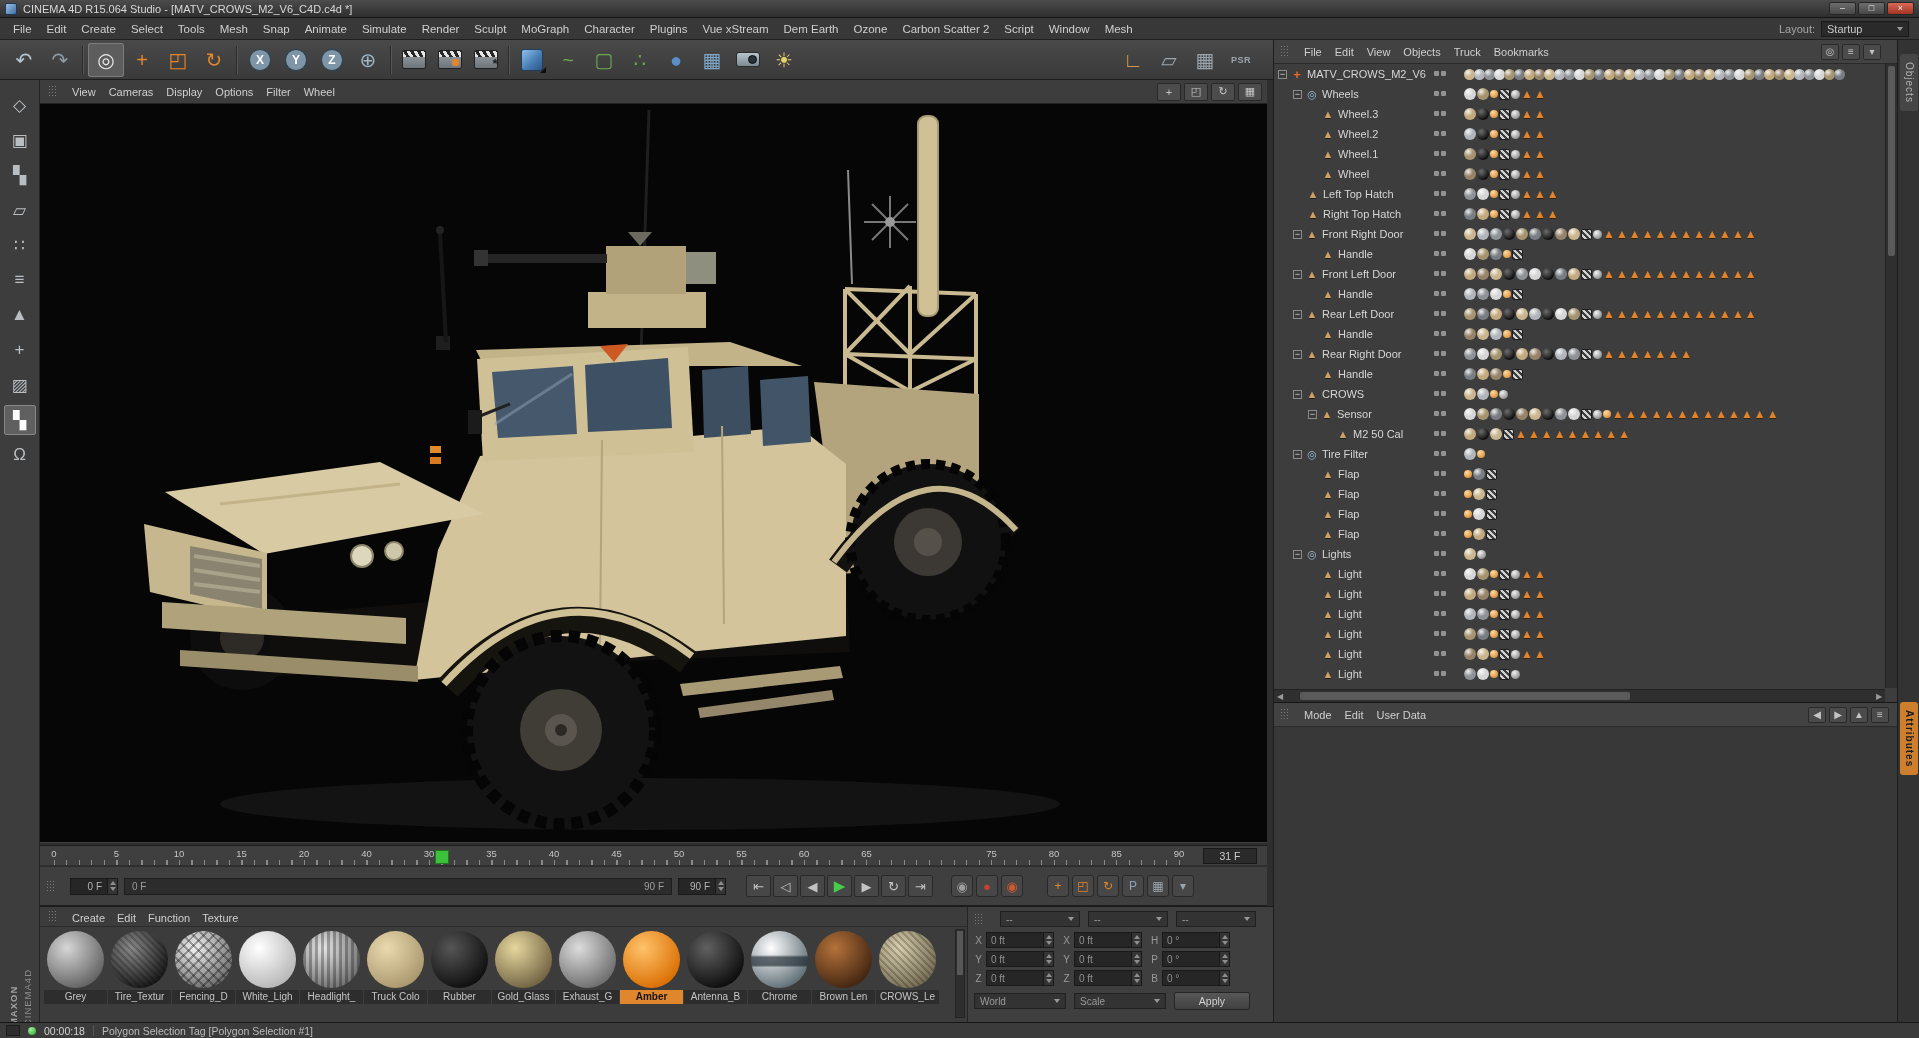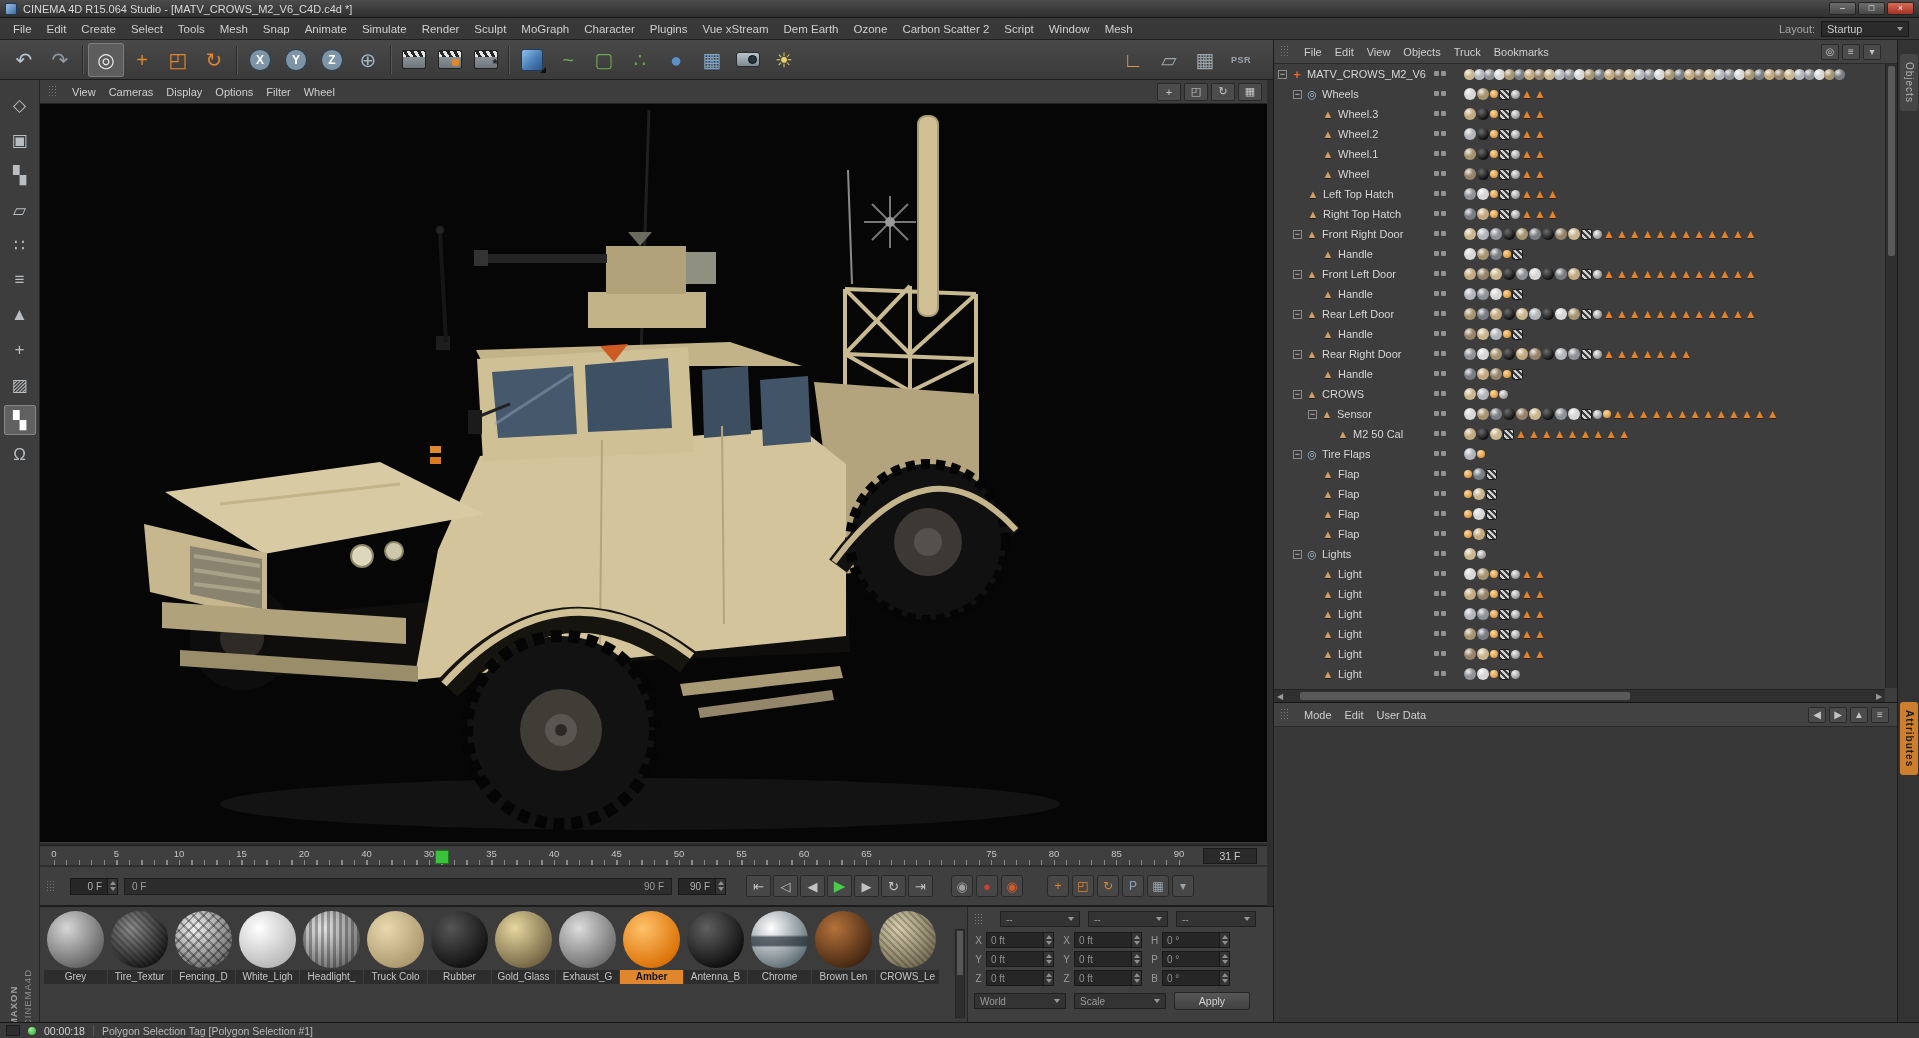--- a/index.html
+++ b/index.html
@@ -555,20 +555,24 @@
       <div class="rec-btn">
         <span style="color: rgb(154, 164, 171); font-size: 12px;">▦</span>
       </div>
       <div class="rec-btn">
         <span style="color: rgb(154, 164, 171); font-size: 12px;">▾</span>
       </div>
     </span>
 </div>
 
 <div id="materials">
+  <div id="mat-header" class="small-menu">
+    <i class="grip"></i>
+    <span id="mat-menu"><span class="menu-item">Create</span><span class="menu-item">Edit</span><span class="menu-item">Function</span><span class="menu-item">Texture</span></span>
+  </div>
   <div id="mat-list">
       <div class="mat-item">
         <div class="mat-sphere" style="background: radial-gradient(circle at 35% 30%, rgb(214, 214, 214), rgb(95, 95, 95) 80%);"></div>
         <div class="mat-label">Grey</div>
       </div>
       <div class="mat-item">
         <div class="mat-sphere" style="background: repeating-linear-gradient(45deg, rgba(0, 0, 0, 0.2) 0px, rgba(0, 0, 0, 0.2) 2px, rgba(255, 255, 255, 0) 2px, rgba(255, 255, 255, 0) 5px), radial-gradient(circle at 35% 30%, rgb(138, 138, 138), rgb(20, 20, 20) 80%);"></div>
         <div class="mat-label">Tire_Textur</div>
       </div>
       <div class="mat-item">
@@ -1252,21 +1256,21 @@
           <span class="tag-t">▲</span>
           <span class="tag-t">▲</span>
           <span class="tag-t">▲</span>
           <span class="tag-t">▲</span>
         </span>
       </div>
       <div class="orow">
         <div class="oleft" style="padding-left: 19px;">
           <span class="exp">−</span>
           <span class="oicon oicon-null">◎</span>
-          <span class="olabel">Tire Flaps</span>
+          <span class="olabel">Tire Filter</span>
         </div>
         <span class="dots">
           <i></i>
           <i></i>
         </span>
         <span class="tags">
           <span class="tag-s" style="background: radial-gradient(circle at 35% 30%, rgba(255, 255, 255, 0.85), rgba(255, 255, 255, 0) 42%), rgb(178, 182, 186);"></span>
           <span class="tag-u"></span>
         </span>
       </div>

